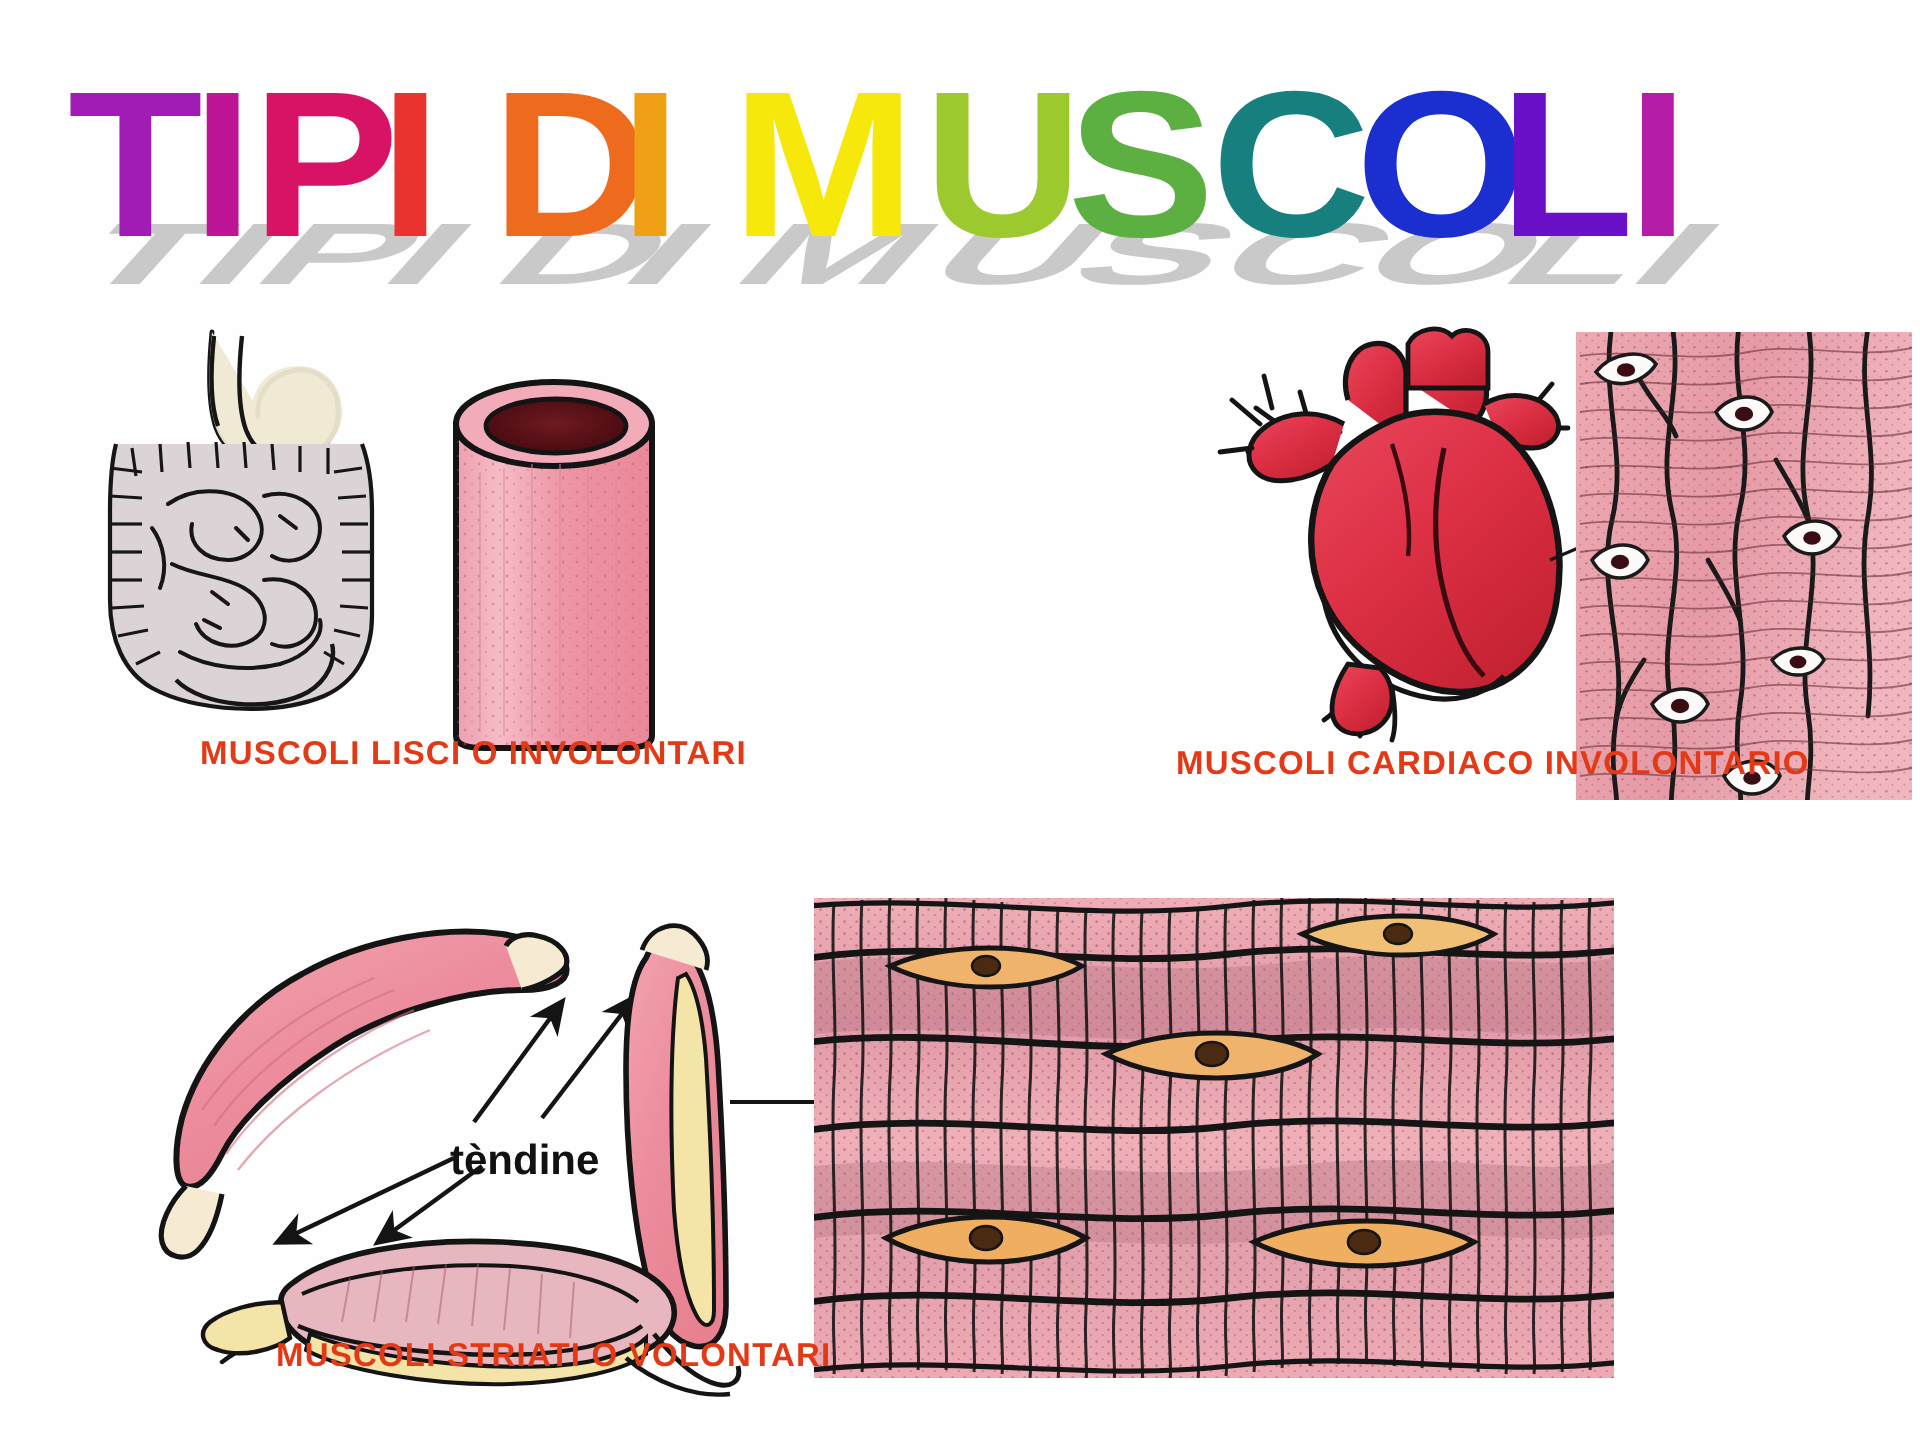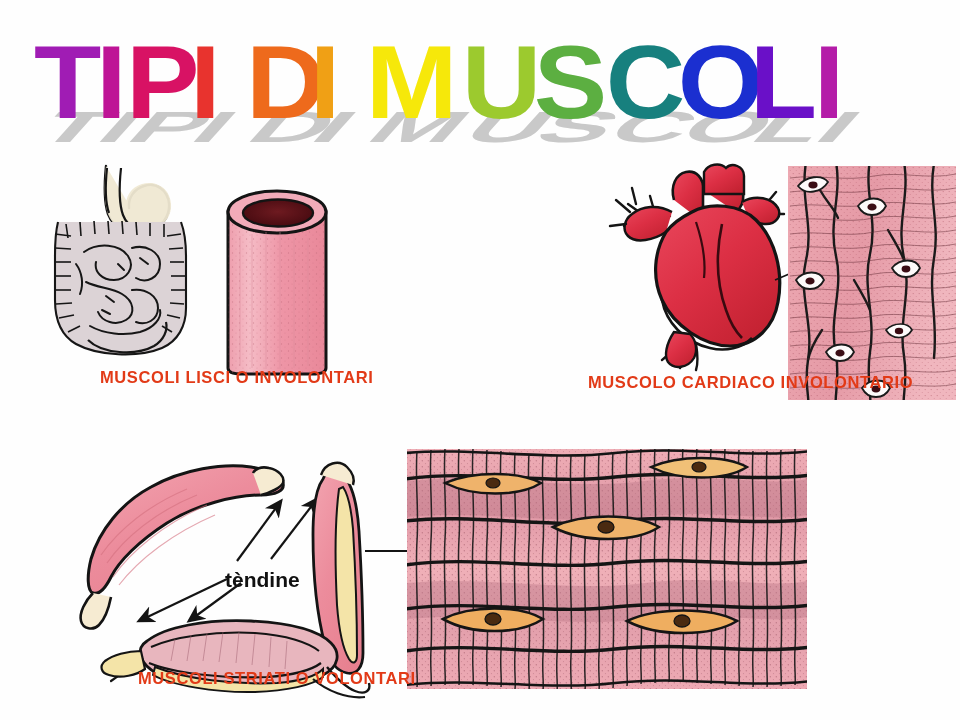--- a/index.html
+++ b/index.html
@@ -327,21 +327,21 @@
           <ellipse cx="329" cy="171" rx="4.2" ry="3.2" fill="#3A0C14"></ellipse>
         </g>
         <g>
           <path d="M292,228 C300,218 316,218 320,228 C314,240 298,240 292,228 Z" fill="#FDFAFA" stroke="#1A1A1A" stroke-width="1.8"></path>
           <ellipse cx="306" cy="229" rx="4.4" ry="3.4" fill="#3A0C14"></ellipse>
         </g>
       </g>
     </g>
   </svg>
 </div>
-<div class="caption" id="caption-cardiac">MUSCOLO CARDIACO INVOLONTARIO</div>
+<div class="caption" id="caption-cardiac">MUSCOLI CARDIACO INVOLONTARIO</div>
 
 <div class="panel" id="panel-striated">
   <svg class="figure-svg" width="760" height="270" viewBox="0 0 760 270">
     <defs>
       <linearGradient id="bicepGrad" x1="0.1" y1="0" x2="0.8" y2="1">
         <stop offset="0%" stop-color="#F2A2AE"></stop>
         <stop offset="45%" stop-color="#EC8C9C"></stop>
         <stop offset="100%" stop-color="#E7808F"></stop>
       </linearGradient>
       <linearGradient id="striGrad" x1="0" y1="0" x2="0" y2="1">

